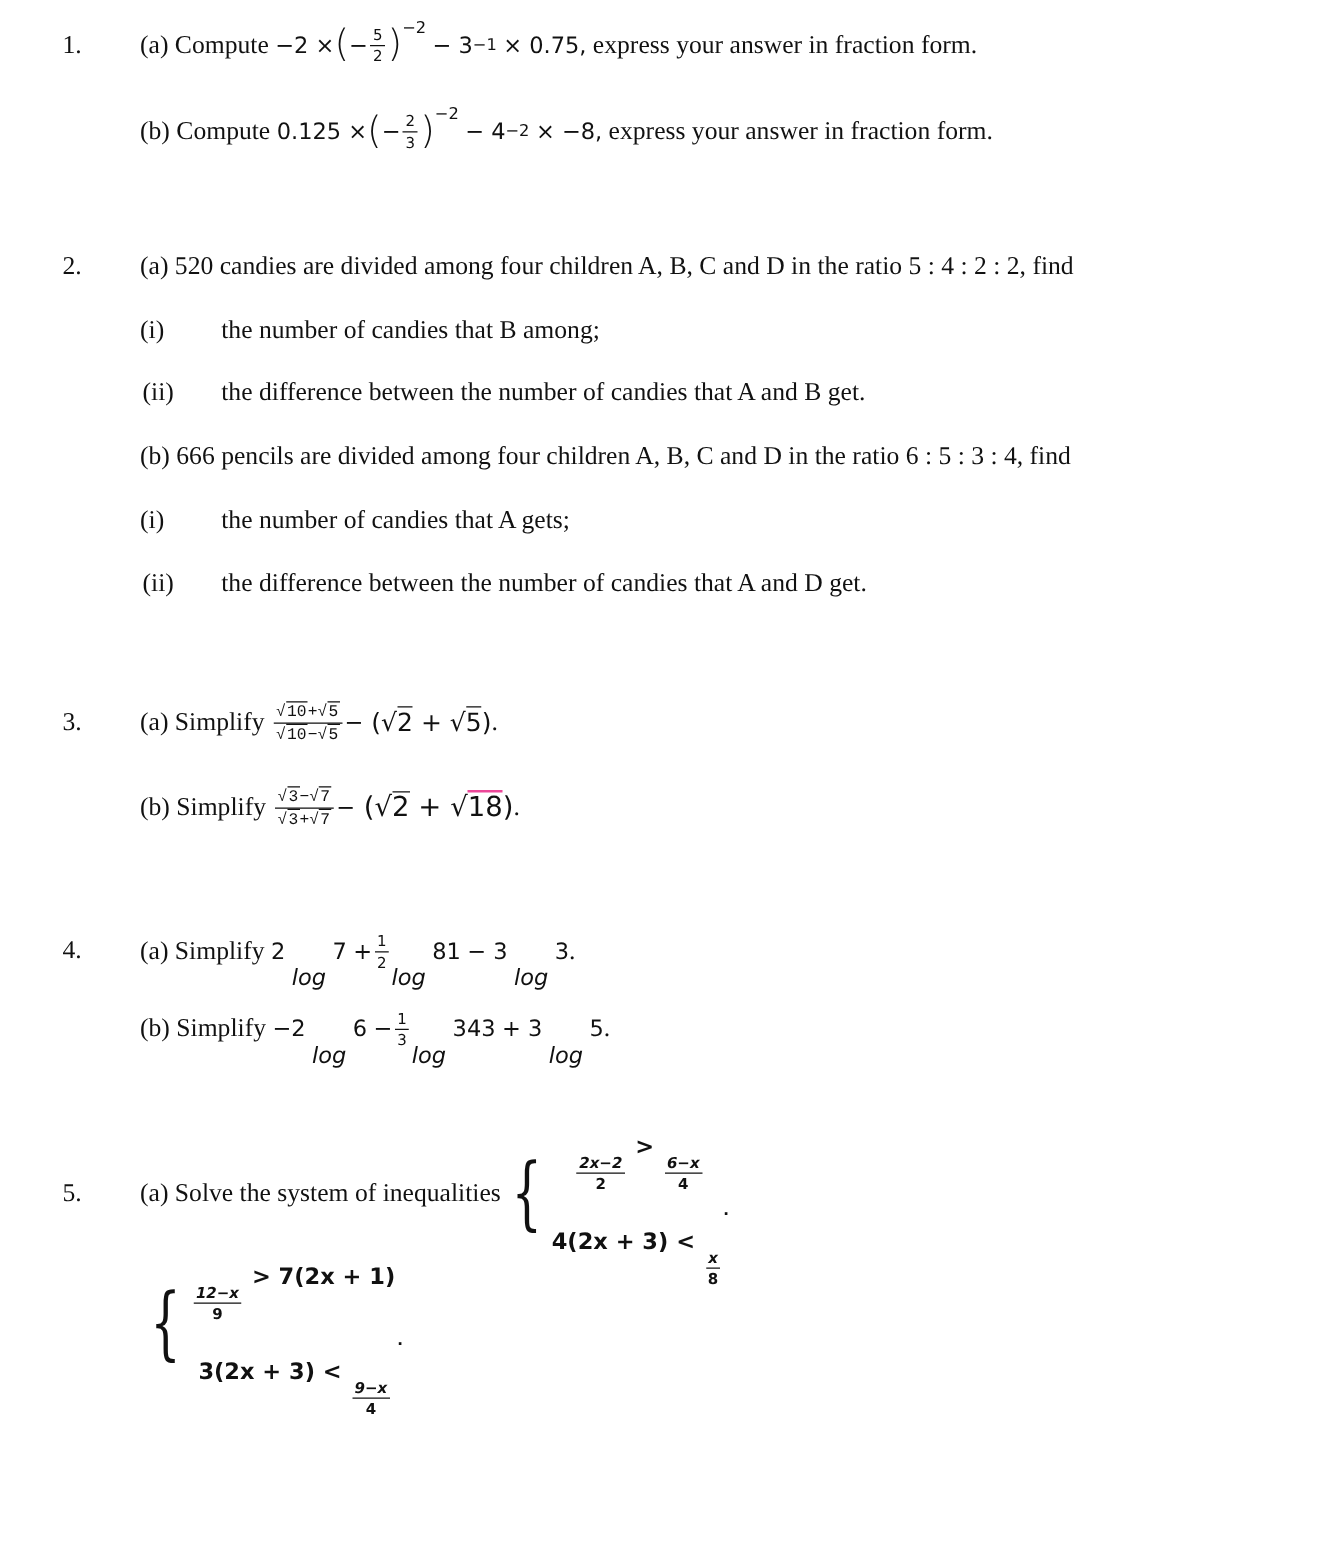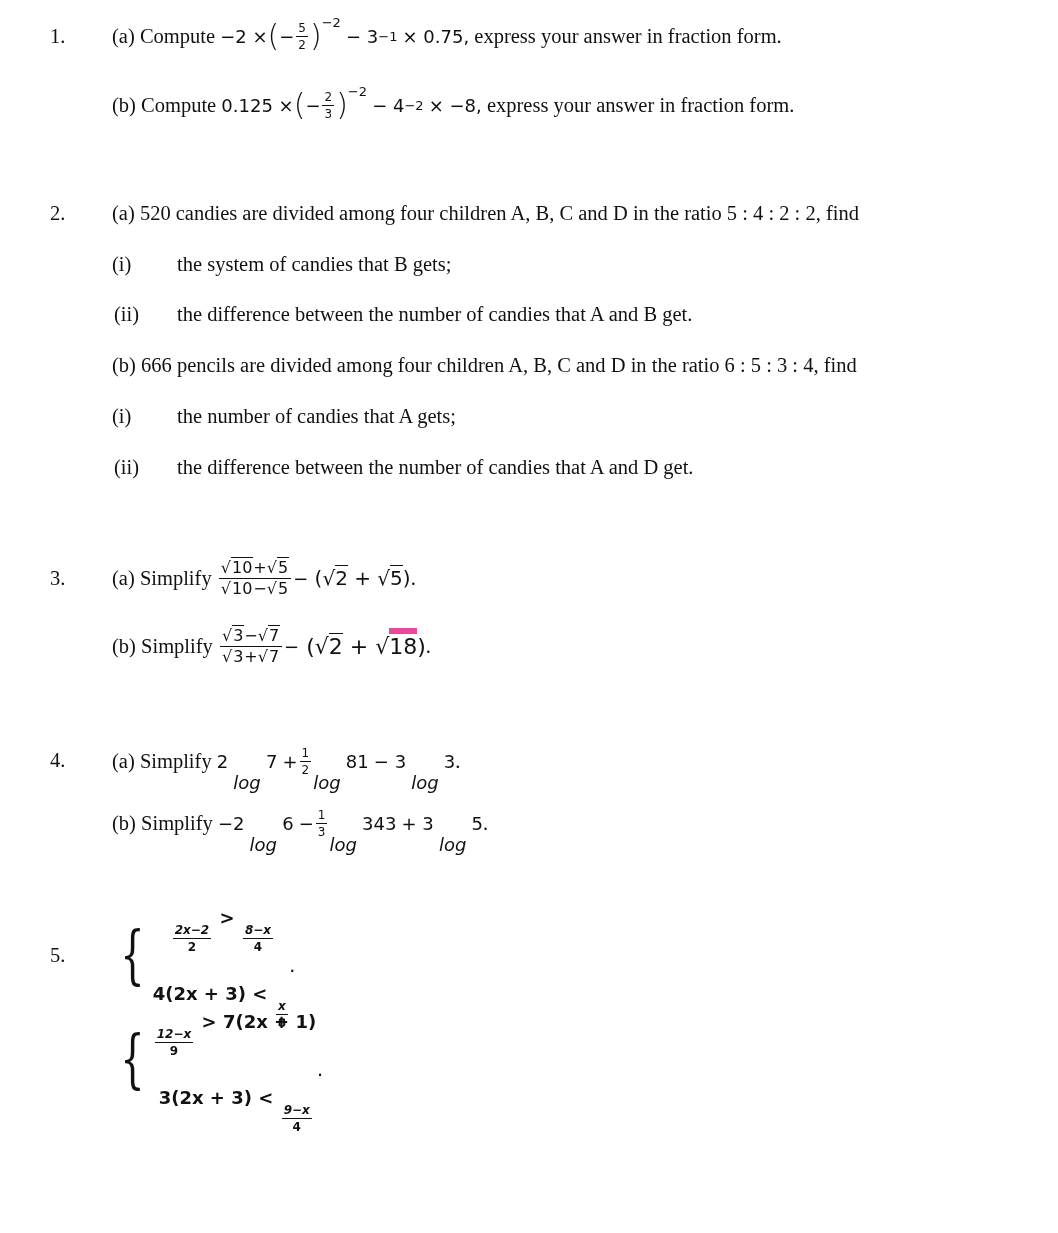--- a/index.html
+++ b/index.html
@@ -11,21 +11,21 @@
   .num { left: 50px; }
   .part { left: 112px; }
   .roman { left: 112px; }
   .subtext { left: 177px; }
   .ms { font-family: "DejaVu Sans", sans-serif; font-size: 18px; }
   .it { font-style: italic; margin-top: 43px; }
   .frac { display: inline-flex; flex-direction: column; align-items: center; vertical-align: middle; margin: 0 2px; line-height: 1; }
   .frac .n, .frac .d { font-family: "DejaVu Sans", sans-serif; font-size: 12px; padding: 0 2px; }
   .frac .n { border-bottom: 1px solid #111; padding-bottom: 2px; }
   .frac .d { padding-top: 2px; }
-  .frac.big .n, .frac.big .d { font-size: 16px; }
+  .frac.big .n, .frac.big .d { font-size: 13px; font-family: Liberation Mono, monospace; }
   .paren { font-family: "DejaVu Sans", sans-serif; font-size: 30px; font-weight: 200; vertical-align: middle; line-height: 1; }
   sup { font-family: "DejaVu Sans", sans-serif; font-size: 13px; }
   .sqrt { font-family: "DejaVu Sans", sans-serif; }
   .sqrt .rad { border-top: 1px solid #111; padding: 0 1px; }
   .brace { font-family: "DejaVu Serif", serif; font-size: 64px; font-weight: 100; line-height: 1; vertical-align: middle; transform: scaleX(0.6); display: inline-block; }
   .system { display: inline-flex; align-items: center; vertical-align: middle; }
   .lines { display: inline-flex; flex-direction: column; gap: 4px; font-weight: bold; }
   .line { font-family: "DejaVu Sans", sans-serif; font-size: 18px; display: flex; align-items: center; white-space: nowrap; }
 </style>
 </head>
@@ -60,21 +60,21 @@
   </span>
   <span class="paren">)</span><sup style="position:relative; top:-14px;">−2</sup>&nbsp;
   <span class="ms">− 4</span><sup>−2</sup>&nbsp;
   <span class="ms">× −8,</span>&nbsp;
   <span>express your answer in fraction form.</span>
 </div>
 
 <div class="abs num" style="top:202px">2.</div>
 <div class="abs part" style="top:202px">(a) 520 candies are divided among four children A, B, C and D in the ratio 5 : 4 : 2 : 2, find</div>
 <div class="abs roman" style="top:253px">(i)</div>
-<div class="abs subtext" style="top:253px">the system of candies that B gets;</div>
+<div class="abs subtext" style="top:253px">the number of candies that B among;</div>
 <div class="abs roman" style="top:303px; left:114px">(ii)</div>
 <div class="abs subtext" style="top:303px">the difference between the number of candies that A and B get.</div>
 
 <div class="abs part" style="top:354px">(b) 666 pencils are divided among four children A, B, C and D in the ratio 6 : 5 : 3 : 4, find</div>
 <div class="abs roman" style="top:405px">(i)</div>
 <div class="abs subtext" style="top:405px">the number of candies that A gets;</div>
 <div class="abs roman" style="top:456px; left:114px">(ii)</div>
 <div class="abs subtext" style="top:456px">the difference between the number of candies that A and D get.</div>
 
 <div class="abs num" style="top:567px">3.</div>
@@ -88,21 +88,21 @@
   <span class="ms" style="font-size:20px">&nbsp;(√<span class="rad" style="border-top:1px solid #111">2</span> <span>+</span> √<span style="border-top:1px solid #111">5</span>)</span><span>.</span>
 </div>
 
 <div class="abs part" style="top:622px; height:48px; display:flex; align-items:center;">
   <span>(b) Simplify</span>&nbsp;
   <span class="frac big">
     <span class="n sqrt">√<span class="rad">3</span><span>−</span>√<span class="rad">7</span></span>
     <span class="d sqrt">√<span class="rad">3</span><span>+</span>√<span class="rad">7</span></span>
   </span>
   <span class="ms">−</span>
-  <span class="ms" style="font-size:22px">&nbsp;(√<span style="border-top:1px solid #111">2</span> <span>+</span> √<span style="border-top:6px solid #ec4899">18</span>)</span><span>.</span>
+  <span class="ms" style="font-size:22px">&nbsp;(√<span style="border-top:1px solid #111">2</span> <span>+</span> √<span style="border-top:2px solid #ec4899">18</span>)</span><span>.</span>
 </div>
 
 <div class="abs num" style="top:749px">4.</div>
 <div class="abs part" style="top:740px; height:42px; display:flex; align-items:center;">
   <span>(a) Simplify</span>&nbsp;
   <span class="ms">2</span>&nbsp;<span class="ms it">log</span>&nbsp;<span class="ms">7</span>&nbsp;<span class="ms">+</span>
   <span class="frac">
       <span class="n">1</span>
       <span class="d">2</span>
     </span>
@@ -114,31 +114,32 @@
   <span class="ms">−2</span>&nbsp;<span class="ms it">log</span>&nbsp;<span class="ms">6</span>&nbsp;<span class="ms">−</span>
   <span class="frac">
       <span class="n">1</span>
       <span class="d">3</span>
     </span>
   <span class="ms it">log</span>&nbsp;<span class="ms">343</span>&nbsp;<span class="ms">+ 3</span>&nbsp;<span class="ms it">log</span>&nbsp;<span class="ms">5</span><span>.</span>
 </div>
 
 <div class="abs num" style="top:944px">5.</div>
 <div class="abs part" style="top:912px; height:86px; display:flex; align-items:center;">
+  <span>(a) Solve the system of inequalities</span>
   <span class="system">
     <span class="brace">{</span>
     <span class="lines">
       <span class="line" style="padding-left:18px">
         <span class="frac">
             <span class="n it">2x−2</span>
             <span class="d">2</span>
           </span>
         &nbsp;<span>&gt;</span>&nbsp;
         <span class="frac">
-            <span class="n it">8−x</span>
+            <span class="n it">6−x</span>
             <span class="d">4</span>
           </span>
       </span>
       <span class="line">
         <span>4(2x + 3)</span>&nbsp;<span>&lt;</span>&nbsp;
         <span class="frac">
             <span class="n it">x</span>
             <span class="d">8</span>
           </span><span style="font-size:12px; align-self:flex-start; margin-top:4px">.</span>
       </span>

